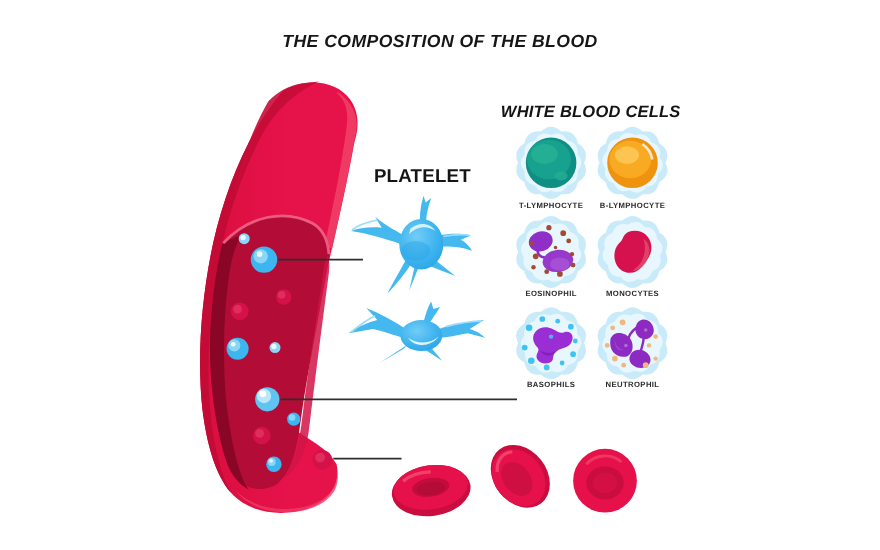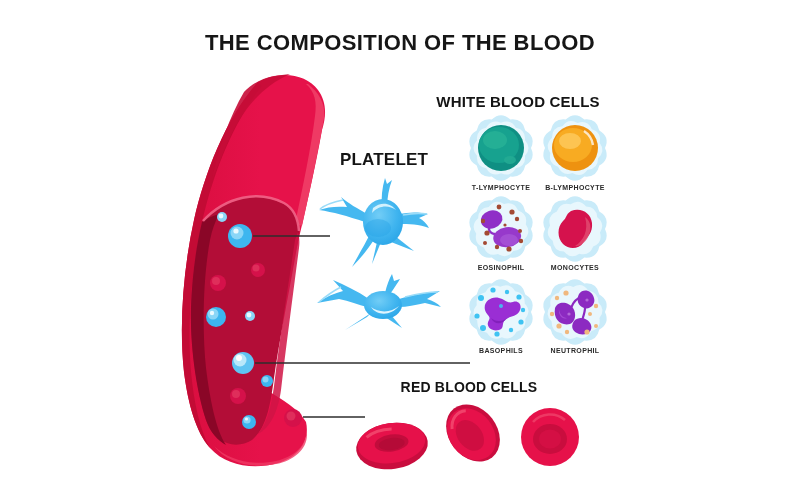--- a/index.html
+++ b/index.html
@@ -1,21 +1,21 @@
 <!DOCTYPE html>
 <html><head>
 <meta charset="utf-8">
 <style>
   html,body{margin:0;padding:0;background:#fff;}
   .canvas{position:relative;width:800px;height:500px;background:#ffffff;overflow:hidden;
           font-family:"Liberation Sans",sans-serif;}
   .art{position:absolute;left:0;top:0;}
   .lbl{position:absolute;transform:translateX(-50%);white-space:nowrap;color:#1b1b1b;
        font-weight:bold;text-align:center;}
-  .title{top:30px;left:400px;font-size:22px;letter-spacing:.4px;color:#161616;}
+  .title{top:30px;left:400px;font-size:16px;letter-spacing:.4px;color:#161616;font-style:italic;}
   .sec-head{font-size:15px;color:#141414;letter-spacing:.2px;}
   .cell-lbl{font-size:7px;color:#2b2b2b;letter-spacing:.35px;}
 </style>
 </head>
 <body>
 
 <div class="canvas">
 
   <svg class="art" width="800" height="500" viewBox="0 0 800 500">
     <defs>
@@ -263,23 +263,22 @@
       <ellipse cy="2" rx="17" ry="15" fill="#c90d3e"></ellipse>
       <ellipse cy="2" rx="11" ry="9.5" fill="#d40f44"></ellipse>
       <path d="M-17,-15 A23,23 0 0 1 15,-17" stroke="#ef4068" stroke-width="2.6" fill="none" opacity="0.85"></path>
     </g>
   </svg>
 
   <div class="lbl title">THE COMPOSITION OF THE BLOOD</div>
 
   <div class="lbl sec-head" style="left:384px;top:150px;font-size:17px;">PLATELET</div>
 
-  <div class="lbl sec-head" style="left:518px;top:93px;">WHITE BLOOD CELLS</div>
+  <div class="lbl sec-head" style="left:537px;top:93px;font-style:italic;">WHITE BLOOD CELLS</div>
 
   <div class="lbl cell-lbl" style="left:501px;top:184px;">T-LYMPHOCYTE</div>
   <div class="lbl cell-lbl" style="left:575px;top:184px;">B-LYMPHOCYTE</div>
   <div class="lbl cell-lbl" style="left:501px;top:264px;">EOSINOPHIL</div>
   <div class="lbl cell-lbl" style="left:575px;top:264px;">MONOCYTES</div>
   <div class="lbl cell-lbl" style="left:501px;top:347px;">BASOPHILS</div>
   <div class="lbl cell-lbl" style="left:575px;top:347px;">NEUTROPHIL</div>
 
-  <div class="lbl sec-head" style="left:469px;top:379px;font-size:14px;">RED BLOOD CELLS</div>
 </div>
 
 </body></html>

